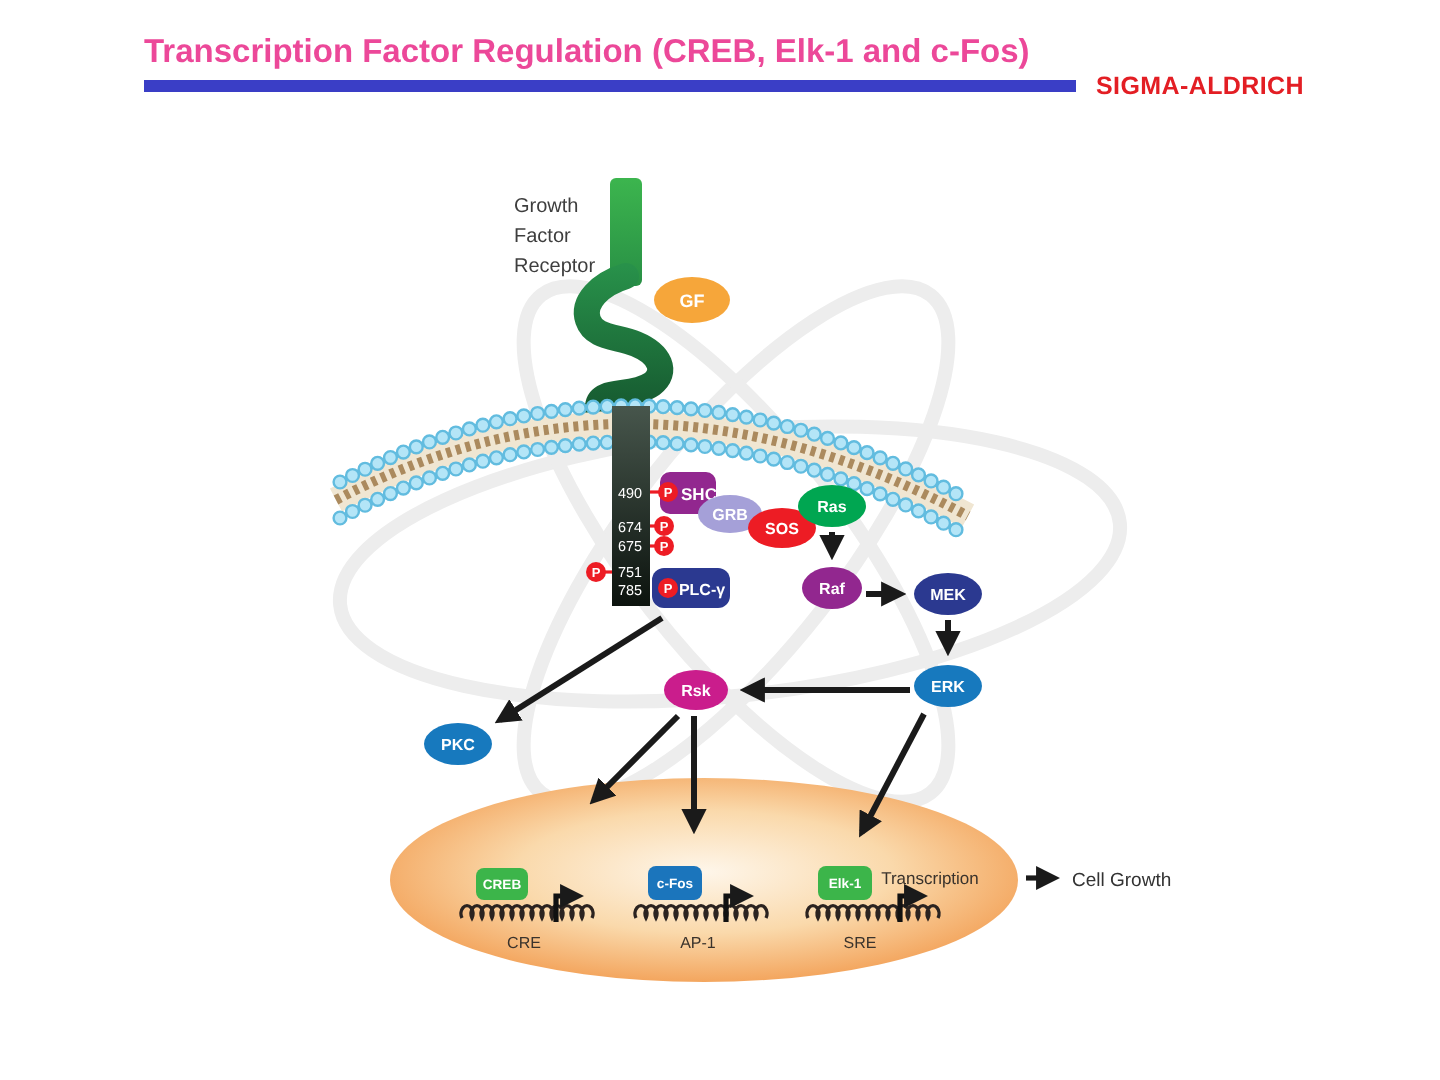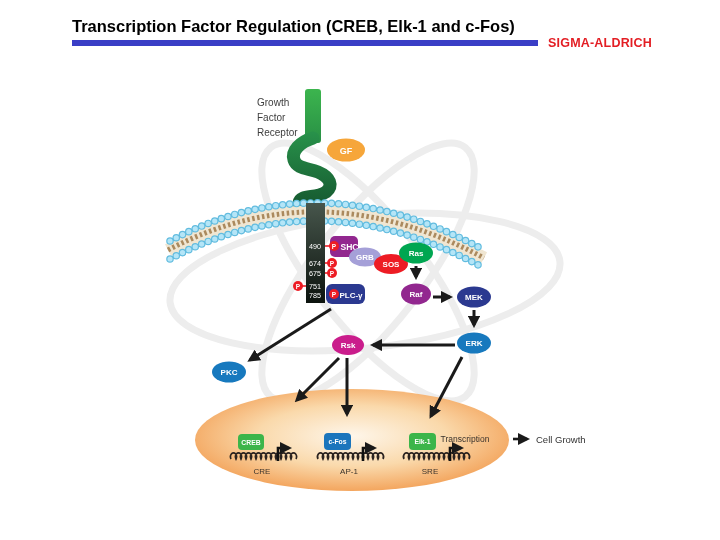--- a/index.html
+++ b/index.html
@@ -1,19 +1,19 @@
 <!DOCTYPE html>
 <html><head>
 <meta charset="utf-8">
 <style>
   html,body{margin:0;padding:0;background:#fff;}
   .page{position:relative;width:720px;height:540px;background:#fff;overflow:hidden;
         font-family:"Liberation Sans",sans-serif;}
   .title{position:absolute;left:72px;top:17px;margin:0;font-size:16.5px;font-weight:bold;
-         color:#000000;letter-spacing:0;}
+         color:#ec4899;letter-spacing:0;}
   .rule{position:absolute;left:72px;top:40px;width:466px;height:6px;background:#3a3ec6;}
   .brand{position:absolute;left:548px;top:36px;font-size:12.5px;font-weight:bold;color:#e31e24;
          letter-spacing:.2px;text-align:right;}
   svg text{font-family:"Liberation Sans",sans-serif;}
   .nodetxt{font-weight:bold;fill:#fff;}
 </style>
 </head>
 <body>
 
 <div class="page">

